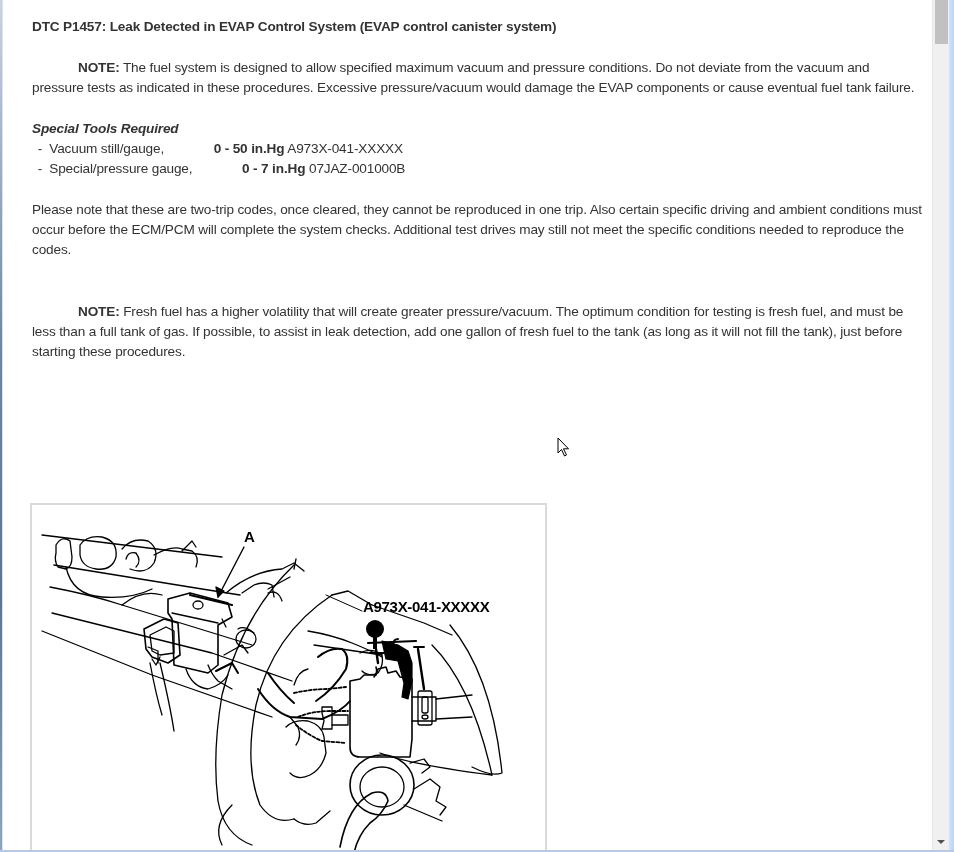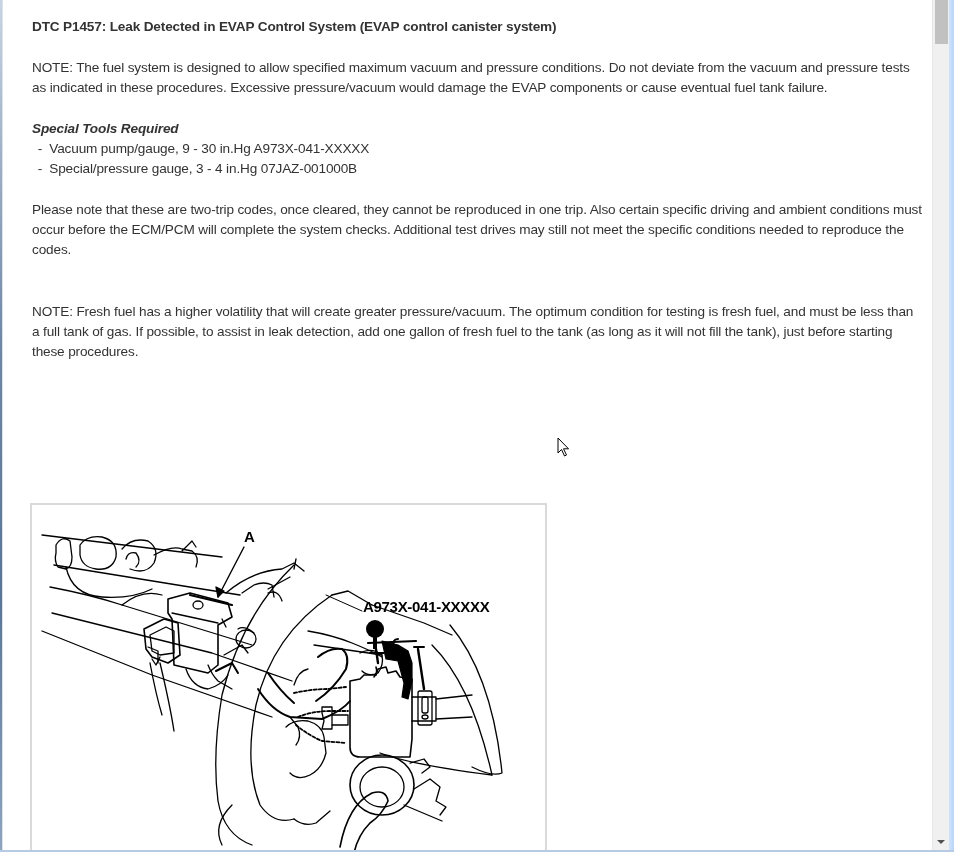--- a/index.html
+++ b/index.html
@@ -72,21 +72,21 @@
       line-height: 20px;
       color: #333333;
       letter-spacing: -0.15px;
     }
     .content p { margin: 0; }
     .title {
       font-weight: bold;
       color: #333333;
     }
     .spacer { height: 21px; }
-    .bold { font-weight: normal; }
+    .bold { font-weight: bold; margin-left: 46px; }
     .tool-line {
       padding-left: 2px;
     }
     .section-title {
       font-weight: bold;
       font-style: italic;
     }
     .figure {
       position: absolute;
       left: 30px; top: 503px;
@@ -120,22 +120,22 @@
   <div class="left-frame-inner"></div>
 
   <div class="content">
     <p class="title">DTC P1457: Leak Detected in EVAP Control System (EVAP control canister system)</p>
     <div class="spacer"></div>
 
     <p><span class="bold">NOTE:</span><span> The fuel system is designed to allow specified maximum vacuum and pressure conditions. Do not deviate from the vacuum and pressure tests as indicated in these procedures. Excessive pressure/vacuum would damage the EVAP components or cause eventual fuel tank failure.</span></p>
     <div class="spacer"></div>
 
     <p class="section-title">Special Tools Required</p>
-    <p class="tool-line" style="white-space:pre"><span> -  Vacuum pump/gauge, </span><span class="bold">9 - 30 in.Hg</span><span> A973X-041-XXXXX</span></p>
-    <p class="tool-line" style="white-space:pre"><span> -  Special/pressure gauge, </span><span class="bold">3 - 4 in.Hg</span><span> 07JAZ-001000B</span></p>
+    <p class="tool-line" style="white-space:pre"><span> -  Vacuum still/gauge, </span><span class="bold">0 - 50 in.Hg</span><span> A973X-041-XXXXX</span></p>
+    <p class="tool-line" style="white-space:pre"><span> -  Special/pressure gauge, </span><span class="bold">0 - 7 in.Hg</span><span> 07JAZ-001000B</span></p>
     <div class="spacer"></div>
 
     <p>Please note that these are two-trip codes, once cleared, they cannot be reproduced in one trip. Also certain specific driving and ambient conditions must occur before the ECM/PCM will complete the system checks. Additional test drives may still not meet the specific conditions needed to reproduce the codes.</p>
     <div class="spacer"></div>
 
     <div class="spacer"></div>
 
     <p><span class="bold">NOTE:</span><span> Fresh fuel has a higher volatility that will create greater pressure/vacuum. The optimum condition for testing is fresh fuel, and must be less than a full tank of gas. If possible, to assist in leak detection, add one gallon of fresh fuel to the tank (as long as it will not fill the tank), just before starting these procedures.</span></p>
     <div class="spacer"></div>
 

